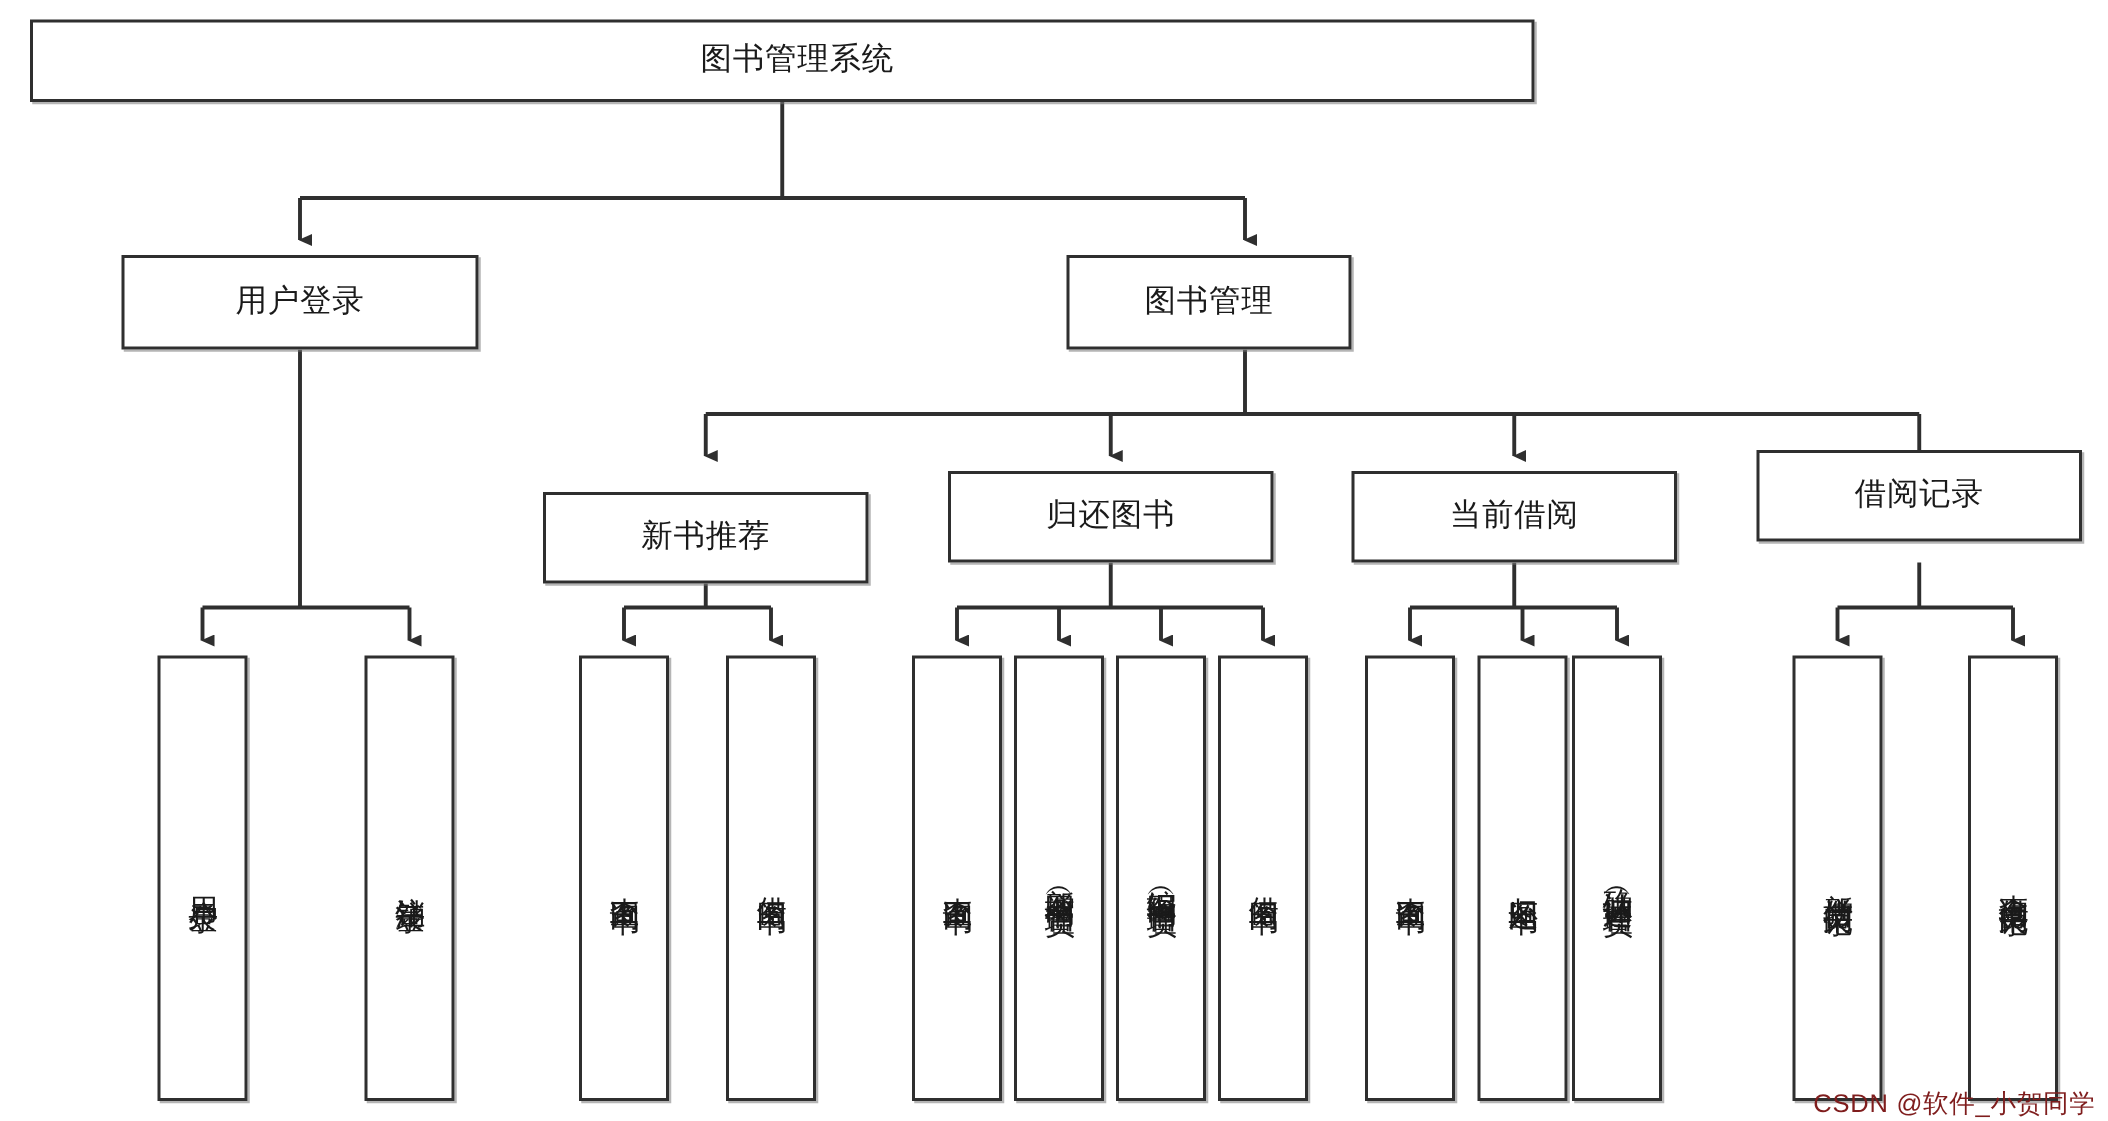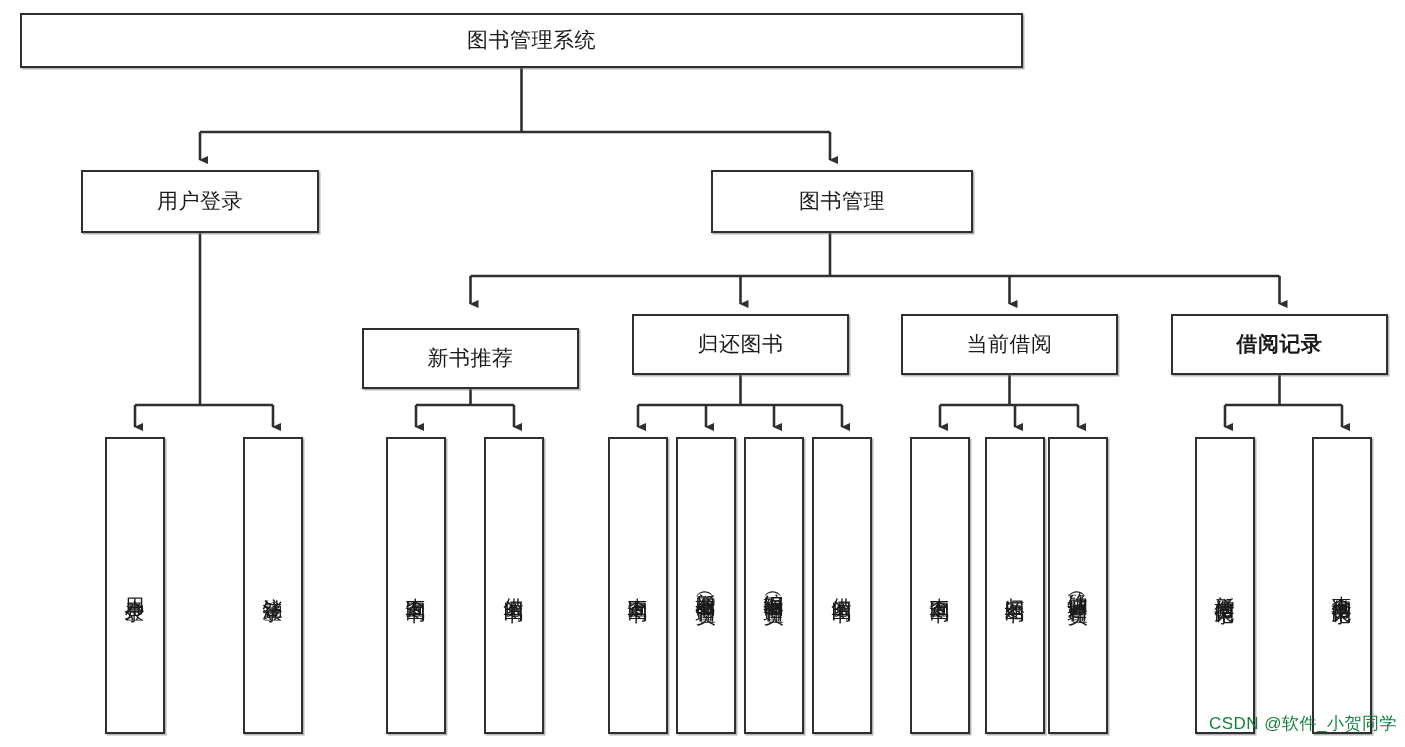--- a/index.html
+++ b/index.html
@@ -44,23 +44,23 @@
   .node.vertical .node-label {
     writing-mode: vertical-rl;
     text-orientation: upright;
     font-size: 20px;
     letter-spacing: 2px;
     line-height: 1;
   }
   #watermark {
     position: absolute;
     right: 8px;
-    bottom: 12px;
+    bottom: 0;
     font-size: 17px;
-    color: #15803d;
+    color: #7f1d1d;
     letter-spacing: 0.5px;
     white-space: nowrap;
     pointer-events: none;
     margin-left: 44px;
   }
 </style>
 </head>
 <body>
 
 <div id="diagram-root">
@@ -101,33 +101,33 @@
       </g>
   </svg>
 
   <div id="node-layer">
       <div class="node" style="left: 20px; top: 13px; width: 1003px; height: 55px; padding-left: 20px;">
         <span class="node-label">图书管理系统</span>
       </div>
       <div class="node" style="left: 81px; top: 170px; width: 238px; height: 63px;">
         <span class="node-label">用户登录</span>
       </div>
-      <div class="node" style="left: 711px; top: 170px; width: 262px; height: 63px;">
+      <div class="node" style="left: 711px; top: 170px; width: 190px; height: 63px;">
         <span class="node-label">图书管理</span>
       </div>
       <div class="node" style="left: 362px; top: 314px; width: 217px; height: 61px; margin-top: 14px;">
         <span class="node-label">新书推荐</span>
       </div>
       <div class="node" style="left: 632px; top: 314px; width: 217px; height: 61px;">
         <span class="node-label">归还图书</span>
       </div>
       <div class="node" style="left: 901px; top: 314px; width: 217px; height: 61px; align-items: center;">
         <span class="node-label">当前借阅</span>
       </div>
-      <div class="node" style="left: 1171px; top: 314px; width: 217px; height: 61px; font-weight: bold;">
+      <div class="node" style="left: 1171px; top: 300px; width: 217px; height: 61px;">
         <span class="node-label">借阅记录</span>
       </div>
       <div class="node vertical" style="left: 105px; top: 437px; width: 60px; height: 297px;">
         <span class="node-label">用户登录</span>
       </div>
       <div class="node vertical" style="left: 243px; top: 437px; width: 60px; height: 297px;">
         <span class="node-label">注销登录</span>
       </div>
       <div class="node vertical" style="left: 386px; top: 437px; width: 60px; height: 297px;">
         <span class="node-label">查询图书</span>

